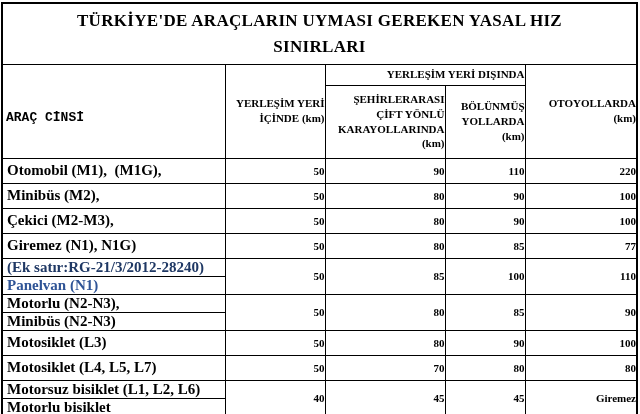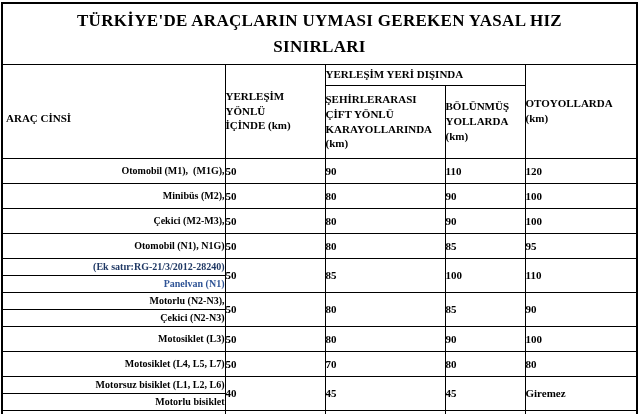--- a/index.html
+++ b/index.html
@@ -46,44 +46,45 @@
     letter-spacing: 0.3px;
     white-space: pre-line;
   }
 
   
   tr.band-row { height: 21px; }
   tr.subhead-row { height: 73px; }
   th.head {
     font-size: 11px;
     line-height: 1.35;
-    text-align: left;
+    text-align: right;
     vertical-align: middle;
     white-space: pre-line;
   }
   th.head-arac {
     text-align: left;
     vertical-align: middle;
     padding: 14px 0 0 3px;
-    font-size: 11px;
+    font-size: 13px;
+    font-family: Liberation Mono, monospace;
   }
 
   
   tr.r-normal { height: 25px; }
   tr.r-sub { height: 17px; }
   tr.r-sliver { height: 12px; }
   td.label {
+    text-align: left;
+    vertical-align: middle;
+    padding-left: 4px;
+    font-size: 15px;
+    white-space: pre-wrap;
+  }
+  td.num {
     text-align: right;
-    vertical-align: middle;
-    padding-left: 4px;
-    font-size: 10px;
-    white-space: pre-wrap;
-  }
-  td.num {
-    text-align: left;
     vertical-align: middle;
     font-size: 11px;
   }
   td.ek-satir { color: var(--ek-satir, #1F3864); font-family: Liberation Serif, serif; }
   td.panelvan { color: var(--panelvan, #2F5496); }
 </style>
 </head>
 <body>
 
 <div class="page">
@@ -96,66 +97,66 @@
         <col class="c5">
     </colgroup>
     <tbody>
       <tr class="title-row">
         <th class="title-cell" colspan="5">TÜRKİYE'DE ARAÇLARIN UYMASI GEREKEN YASAL HIZ
 SINIRLARI</th>
       </tr>
 
       <tr class="band-row">
         <th class="head head-arac" rowspan="2">ARAÇ CİNSİ</th>
-        <th class="head" rowspan="2">YERLEŞİM YÖNLÜ
+        <th class="head" rowspan="2">YERLEŞİM YERİ
 İÇİNDE (km)</th>
         <th class="head" colspan="2">YERLEŞİM YERİ DIŞINDA</th>
         <th class="head" rowspan="2">OTOYOLLARDA
 (km)</th>
       </tr>
       <tr class="subhead-row">
         <th class="head">ŞEHİRLERARASI
 ÇİFT YÖNLÜ
 KARAYOLLARINDA
 (km)</th>
         <th class="head">BÖLÜNMÜŞ
 YOLLARDA
 (km)</th>
       </tr>
 
       <tr class="r-normal">
         <td class="label">Otomobil (M1),  (M1G),</td>
         <td class="num">50</td>
         <td class="num">90</td>
         <td class="num">110</td>
-        <td class="num">120</td>
+        <td class="num">220</td>
       </tr>
 
       <tr class="r-normal">
         <td class="label">Minibüs (M2),</td>
         <td class="num">50</td>
         <td class="num">80</td>
         <td class="num">90</td>
         <td class="num">100</td>
       </tr>
 
       <tr class="r-normal">
         <td class="label">Çekici (M2-M3),</td>
         <td class="num">50</td>
         <td class="num">80</td>
         <td class="num">90</td>
         <td class="num">100</td>
       </tr>
 
       <tr class="r-normal">
-        <td class="label">Otomobil (N1), N1G)</td>
+        <td class="label">Giremez (N1), N1G)</td>
         <td class="num">50</td>
         <td class="num">80</td>
         <td class="num">85</td>
-        <td class="num">95</td>
+        <td class="num">77</td>
       </tr>
 
       <tr class="r-sub">
         <td class="label ek-satir">(Ek satır:RG-21/3/2012-28240)</td>
         <td class="num" rowspan="2">50</td>
         <td class="num" rowspan="2">85</td>
         <td class="num" rowspan="2">100</td>
         <td class="num" rowspan="2">110</td>
       </tr>
       <tr class="r-sub">
@@ -163,21 +164,21 @@
       </tr>
 
       <tr class="r-sub">
         <td class="label">Motorlu (N2-N3),</td>
         <td class="num" rowspan="2">50</td>
         <td class="num" rowspan="2">80</td>
         <td class="num" rowspan="2">85</td>
         <td class="num" rowspan="2">90</td>
       </tr>
       <tr class="r-sub">
-        <td class="label">Çekici (N2-N3)</td>
+        <td class="label">Minibüs (N2-N3)</td>
       </tr>
 
       <tr class="r-normal">
         <td class="label">Motosiklet (L3)</td>
         <td class="num">50</td>
         <td class="num">80</td>
         <td class="num">90</td>
         <td class="num">100</td>
       </tr>
 

